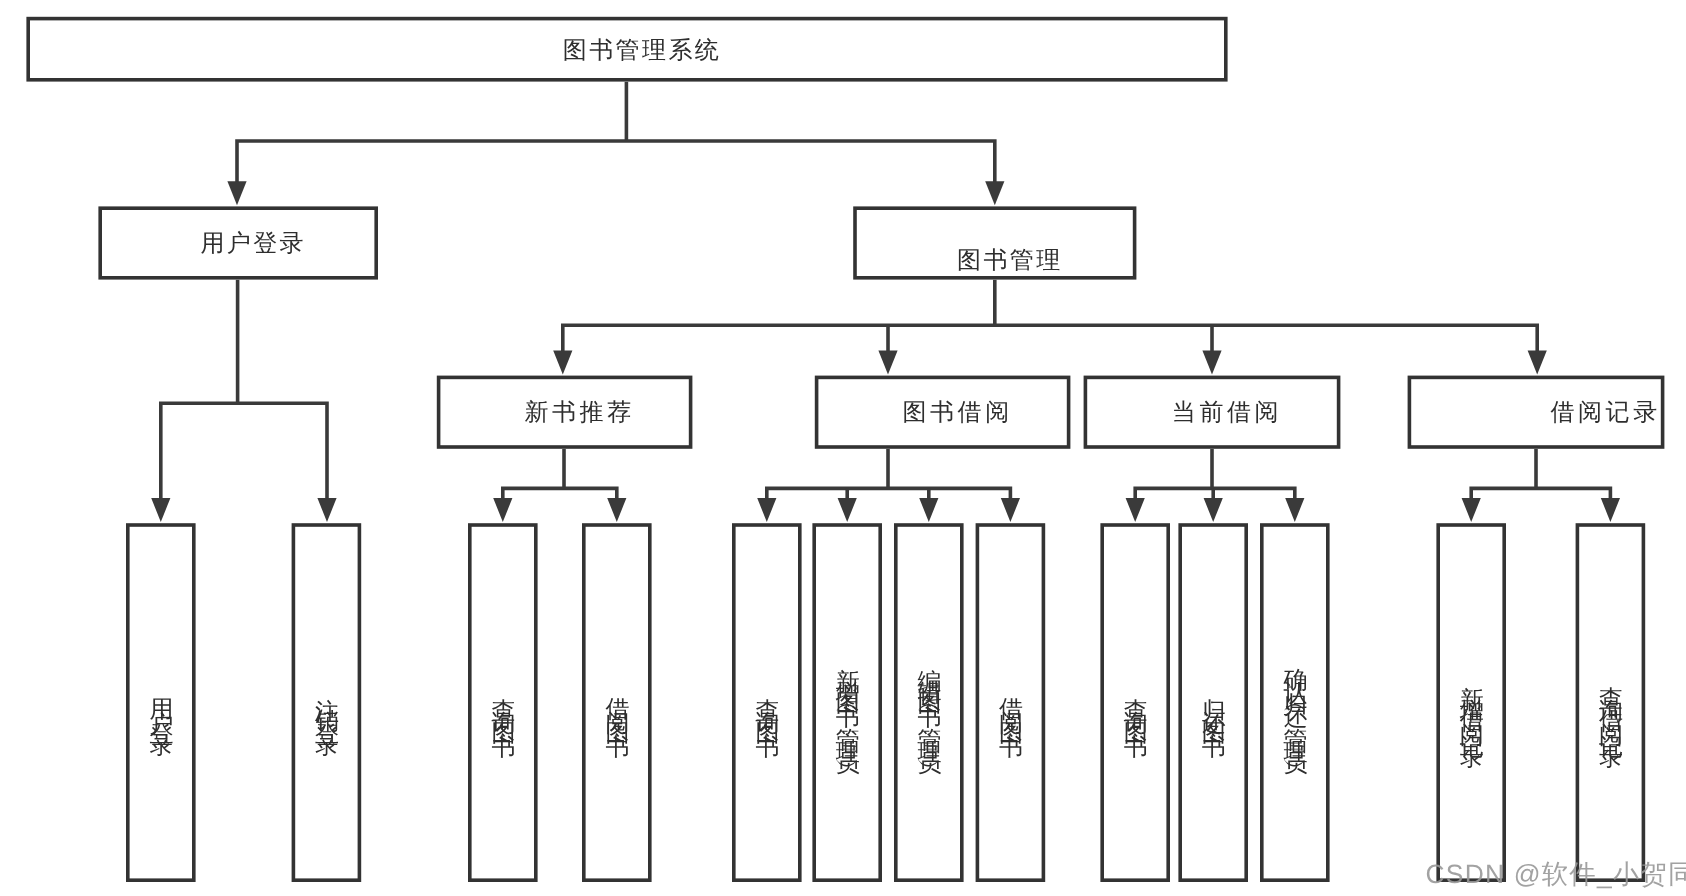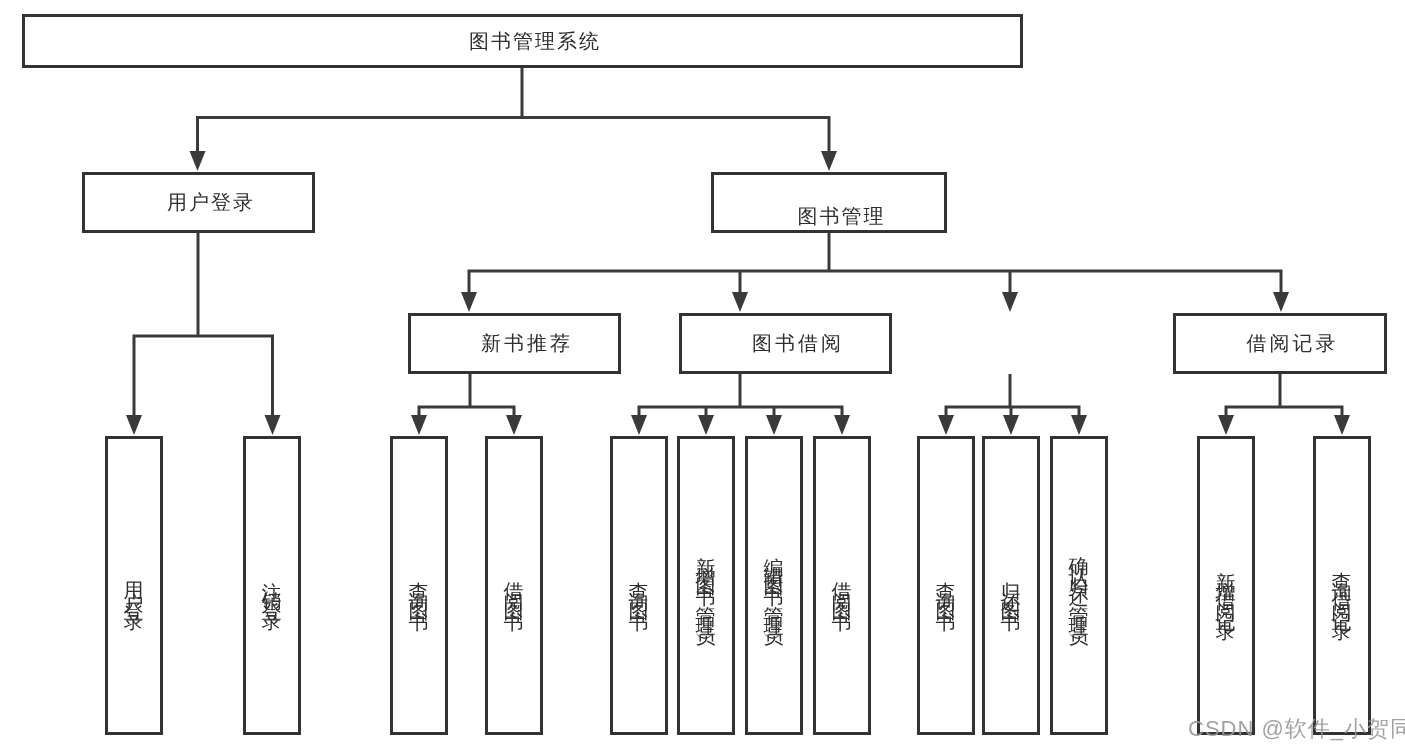--- a/index.html
+++ b/index.html
@@ -29,24 +29,24 @@
     letter-spacing: 2px;
     white-space: nowrap;
     padding-left: 25px;
   }
   
   #root { left: 22px; top: 14px; width: 1001px; height: 54px; }
   
   #n-user-login { left: 82px;  top: 172px; width: 233px; height: 61px; }
   #n-book-mgmt  { left: 711px; top: 172px; width: 236px; height: 61px; align-items: flex-end; }
   
-  #n-new-books  { left: 364px;  top: 313px; width: 213px; height: 61px; letter-spacing: 3px; margin-left: 44px; }
+  #n-new-books  { left: 364px;  top: 313px; width: 213px; height: 61px; letter-spacing: 3px; }
   #n-borrow     { left: 634px;  top: 313px; width: 213px; height: 61px; letter-spacing: 3px; margin-left: 45px; }
   #n-current    { left: 903px;  top: 313px; width: 214px; height: 61px; letter-spacing: 3px; }
-  #n-records    { left: 1173px; top: 313px; width: 214px; height: 61px; letter-spacing: 3px; }
+  #n-records    { left: 1173px; top: 313px; width: 214px; height: 61px; letter-spacing: 3px; justify-content: flex-end; }
   
   .leaf {
     position: absolute;
     top: 436px;
     width: 58px;
     height: 299px;
     background: #ffffff;
     border: 3px solid #333333;
     display: flex;
     align-items: center;
@@ -159,20 +159,23 @@
   <div class="node" id="n-book-mgmt">
     <span>图书管理</span>
   </div>
 
   <div class="node" id="n-new-books">
     <span>新书推荐</span>
   </div>
   <div class="node" id="n-borrow">
     <span>图书借阅</span>
   </div>
+  <div class="node" id="n-current">
+    <span>当前借阅</span>
+  </div>
   <div class="node" id="n-records">
     <span>借阅记录</span>
   </div>
 
   <div class="leaf" id="lf-ul-1">
     <span class="vtext">用户登录</span>
   </div>
   <div class="leaf" id="lf-ul-2">
     <span class="vtext">注销登录</span>
   </div>

